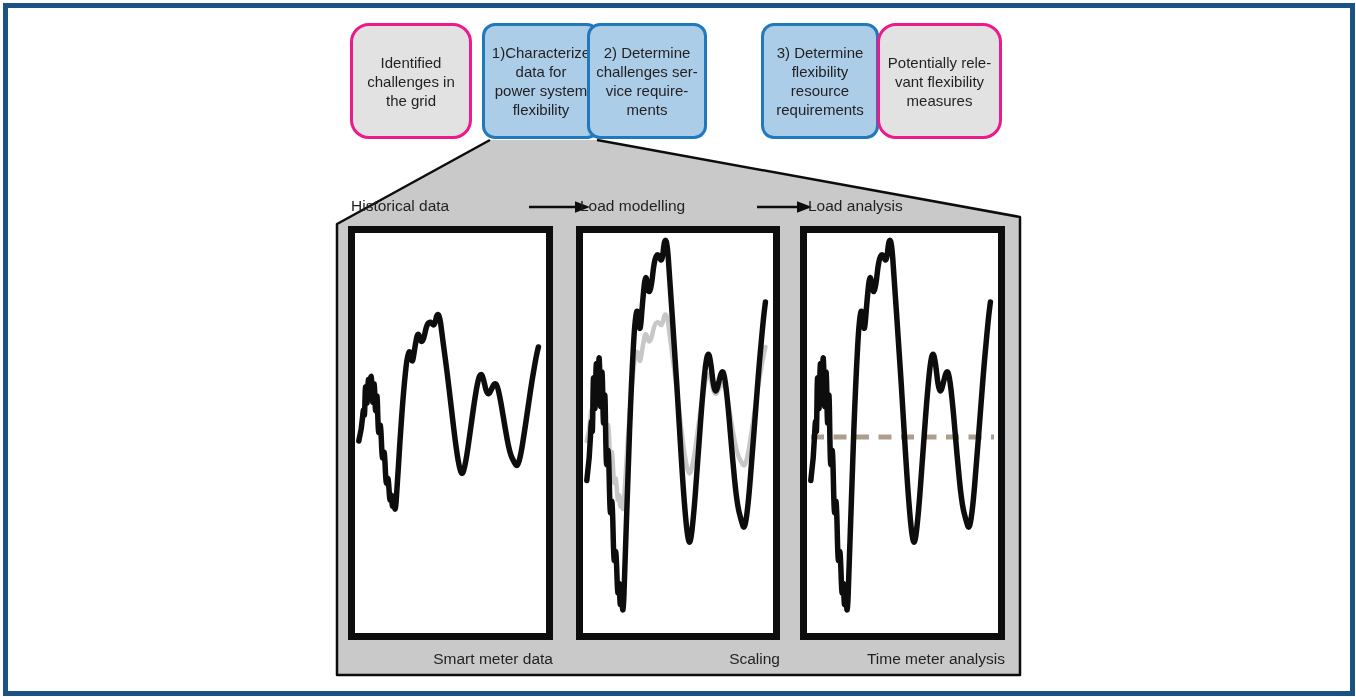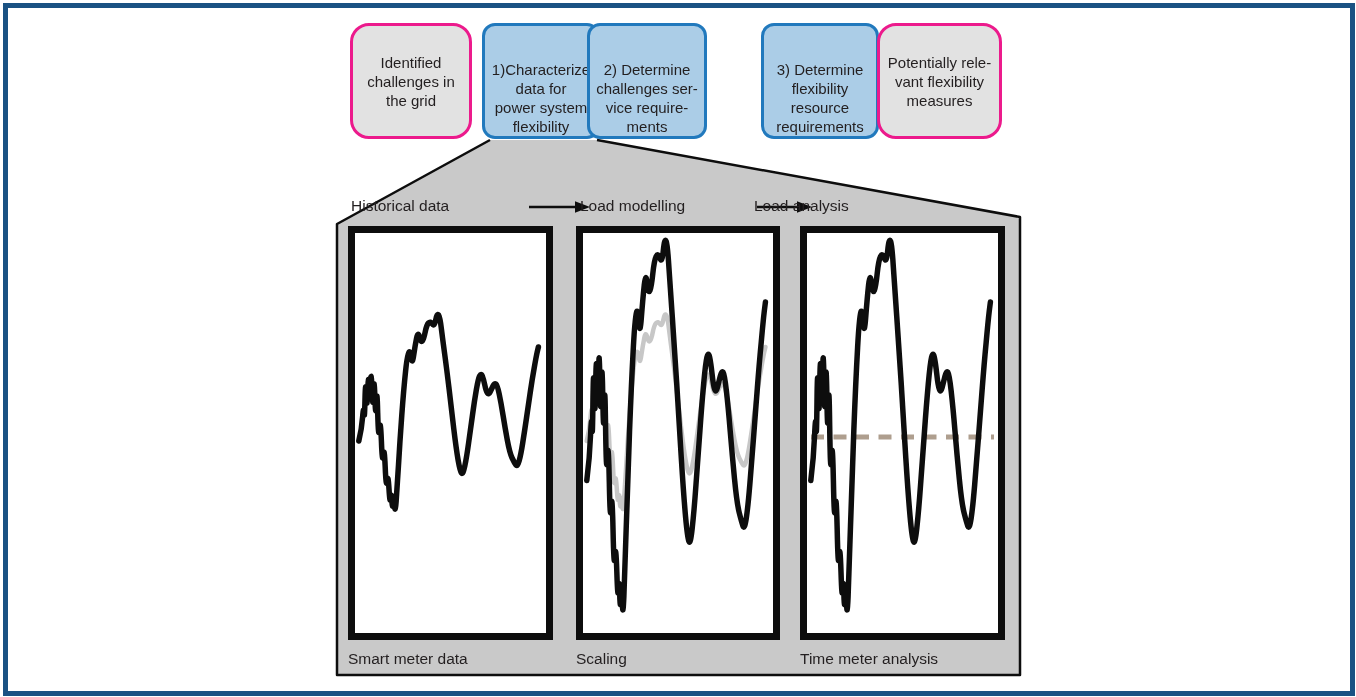--- a/index.html
+++ b/index.html
@@ -14,35 +14,35 @@
     border:5px solid var(--frame-border,#1a5283);
     pointer-events:none;
   }
   .flow-box{
     position:absolute;top:23px;height:116px;box-sizing:border-box;
     border:3px solid;border-radius:13px;
     display:flex;flex-direction:column;justify-content:center;
     text-align:center;font-size:15px;line-height:19px;
   }
   .flow-box.pink{border-color:var(--pink-border,#ec1a8c);background:var(--gray-fill,#e2e2e2);border-radius:19px;}
-  .flow-box.blue{border-color:var(--blue-border,#2179bd);background:var(--blue-fill,#abcde7);justify-content:flex-end;}
+  .flow-box.blue{border-color:var(--blue-border,#2179bd);background:var(--blue-fill,#abcde7);}
   .house-svg{position:absolute;left:330px;top:130px;width:700px;height:550px;}
   .panel{
     position:absolute;top:226px;height:414px;box-sizing:border-box;
     background:#ffffff;border:7px solid var(--ink,#0d0d0d);
   }
   .panel svg{display:block;width:100%;height:100%;}
   .proc-label{
     position:absolute;top:197px;width:200px;text-align:left;
     font-size:15.5px;line-height:18px;
   }
   .proc-arrow{position:absolute;top:200px;height:14px;}
   .proc-arrow svg{display:block;}
   .panel-caption{
-    position:absolute;top:650px;height:20px;text-align:left;
+    position:absolute;top:650px;height:20px;text-align:right;
     font-size:15.5px;
   }
 </style>
 </head>
 <body>
 
 <div class="outer-frame"></div>
 
 <div class="flow-box pink" style="left:350px;width:122px">
     <div>Identified</div>
@@ -85,21 +85,21 @@
     <polygon points="47,1.2 62,7 47,12.8" fill="var(--ink,#0d0d0d)"></polygon>
   </svg>
 </div>
 <div class="proc-label" style="left:580px">Load modelling</div>
 <div class="proc-arrow" style="left:756px">
   <svg width="56" height="14" viewBox="0 0 56 14">
     <line x1="1" y1="7" x2="43" y2="7" stroke="var(--ink,#0d0d0d)" stroke-width="2.6"></line>
     <polygon points="41,1.2 56,7 41,12.8" fill="var(--ink,#0d0d0d)"></polygon>
   </svg>
 </div>
-<div class="proc-label" style="left:754px">Load analysis</div>
+<div class="proc-label" style="left:808px">Load analysis</div>
 
 <div class="panel" style="left:348px;width:205px">
   <svg viewBox="0 0 191 400" preserveAspectRatio="none">
     <path fill="none" stroke-width="5.5" stroke-linecap="round" stroke-linejoin="round" d="M 3.8 208.0 Q 6.7 196.0 7.6 184.0 Q 8.6 172.0 9.1 180.0 Q 9.5 188.0 10.0 166.0 Q 10.5 144.0 11.3 162.0 Q 12.0 180.0 12.7 158.0 Q 13.4 136.0 14.1 156.0 Q 14.9 176.0 15.6 154.0 Q 16.2 132.0 17.0 156.0 Q 17.8 180.0 18.4 160.0 Q 19.1 140.0 19.9 164.0 Q 20.6 188.0 21.3 170.0 Q 22.0 152.0 22.7 180.0 Q 23.5 208.0 24.4 196.0 Q 25.4 184.0 26.4 208.0 Q 27.3 232.0 28.3 222.0 Q 29.2 212.0 30.2 234.0 Q 31.1 256.0 32.1 248.0 Q 33.0 240.0 34.0 256.0 Q 35.0 272.0 35.6 265.0 Q 36.3 258.0 36.9 268.0 Q 37.4 278.0 38.1 269.0 Q 38.8 260.0 39.4 271.0 Q 40.1 282.0 41.1 269.0 Q 42.0 256.0 43.5 232.0 Q 44.9 208.0 46.8 182.0 Q 48.7 156.0 50.6 138.0 Q 52.5 120.0 54.0 119.0 Q 55.4 118.0 56.3 125.0 Q 57.3 132.0 58.7 122.0 Q 60.2 112.0 61.6 105.0 Q 63.0 98.0 64.5 104.0 Q 65.9 110.0 67.3 108.0 Q 68.8 106.0 70.2 99.0 Q 71.6 92.0 73.5 90.0 Q 75.4 88.0 77.4 91.0 Q 79.3 94.0 80.7 87.0 Q 82.1 80.0 83.6 82.0 Q 85.0 84.0 86.4 96.0 Q 87.9 108.0 89.8 122.0 Q 91.7 136.0 94.1 156.0 Q 96.5 176.0 98.8 196.0 Q 101.2 216.0 103.1 227.0 Q 105.0 238.0 106.5 240.0 Q 107.9 242.0 109.8 233.0 Q 111.7 224.0 113.6 210.0 Q 115.6 196.0 117.5 182.0 Q 119.4 168.0 121.3 157.0 Q 123.2 146.0 124.6 143.0 Q 126.1 140.0 127.3 143.0 Q 128.5 146.0 129.8 152.0 Q 131.0 158.0 132.4 160.0 Q 133.7 162.0 135.1 159.0 Q 136.6 156.0 138.0 153.0 Q 139.4 150.0 140.9 151.0 Q 142.3 152.0 144.2 161.0 Q 146.1 170.0 148.0 182.0 Q 149.9 194.0 152.3 207.0 Q 154.7 220.0 157.1 225.0 Q 159.5 230.0 160.9 232.0 Q 162.3 234.0 164.1 228.0 Q 165.8 222.0 167.7 210.0 Q 169.6 198.0 171.5 185.0 Q 173.4 172.0 175.3 159.0 Q 177.2 146.0 179.2 135.0 Q 181.1 124.0 182.2 119.0 L 183.4 114.0" stroke="#0d0d0d"></path>
   </svg>
 </div>
 <div class="panel" style="left:576px;width:204px">
   <svg viewBox="0 0 191 400" preserveAspectRatio="none">
     <path fill="none" stroke-width="4.5" stroke-linecap="round" stroke-linejoin="round" d="M 3.8 208.0 Q 6.7 196.0 7.6 184.0 Q 8.6 172.0 9.1 180.0 Q 9.5 188.0 10.0 166.0 Q 10.5 144.0 11.3 162.0 Q 12.0 180.0 12.7 158.0 Q 13.4 136.0 14.1 156.0 Q 14.9 176.0 15.6 154.0 Q 16.2 132.0 17.0 156.0 Q 17.8 180.0 18.4 160.0 Q 19.1 140.0 19.9 164.0 Q 20.6 188.0 21.3 170.0 Q 22.0 152.0 22.7 180.0 Q 23.5 208.0 24.4 196.0 Q 25.4 184.0 26.4 208.0 Q 27.3 232.0 28.3 222.0 Q 29.2 212.0 30.2 234.0 Q 31.1 256.0 32.1 248.0 Q 33.0 240.0 34.0 256.0 Q 35.0 272.0 35.6 265.0 Q 36.3 258.0 36.9 268.0 Q 37.4 278.0 38.1 269.0 Q 38.8 260.0 39.4 271.0 Q 40.1 282.0 41.1 269.0 Q 42.0 256.0 43.5 232.0 Q 44.9 208.0 46.8 182.0 Q 48.7 156.0 50.6 138.0 Q 52.5 120.0 54.0 119.0 Q 55.4 118.0 56.3 125.0 Q 57.3 132.0 58.7 122.0 Q 60.2 112.0 61.6 105.0 Q 63.0 98.0 64.5 104.0 Q 65.9 110.0 67.3 108.0 Q 68.8 106.0 70.2 99.0 Q 71.6 92.0 73.5 90.0 Q 75.4 88.0 77.4 91.0 Q 79.3 94.0 80.7 87.0 Q 82.1 80.0 83.6 82.0 Q 85.0 84.0 86.4 96.0 Q 87.9 108.0 89.8 122.0 Q 91.7 136.0 94.1 156.0 Q 96.5 176.0 98.8 196.0 Q 101.2 216.0 103.1 227.0 Q 105.0 238.0 106.5 240.0 Q 107.9 242.0 109.8 233.0 Q 111.7 224.0 113.6 210.0 Q 115.6 196.0 117.5 182.0 Q 119.4 168.0 121.3 157.0 Q 123.2 146.0 124.6 143.0 Q 126.1 140.0 127.3 143.0 Q 128.5 146.0 129.8 152.0 Q 131.0 158.0 132.4 160.0 Q 133.7 162.0 135.1 159.0 Q 136.6 156.0 138.0 153.0 Q 139.4 150.0 140.9 151.0 Q 142.3 152.0 144.2 161.0 Q 146.1 170.0 148.0 182.0 Q 149.9 194.0 152.3 207.0 Q 154.7 220.0 157.1 225.0 Q 159.5 230.0 160.9 232.0 Q 162.3 234.0 164.1 228.0 Q 165.8 222.0 167.7 210.0 Q 169.6 198.0 171.5 185.0 Q 173.4 172.0 175.3 159.0 Q 177.2 146.0 179.2 135.0 Q 181.1 124.0 182.2 119.0 L 183.4 114.0" stroke="#c7c7c7"></path>
     <path fill="none" stroke-width="5.5" stroke-linecap="round" stroke-linejoin="round" d="M 3.8 247.6 Q 6.7 224.8 7.6 202.0 Q 8.6 179.2 9.1 194.4 Q 9.5 209.6 10.0 167.8 Q 10.5 126.0 11.3 160.2 Q 12.0 194.4 12.7 152.6 Q 13.4 110.8 14.1 148.8 Q 14.9 186.8 15.6 145.0 Q 16.2 103.2 17.0 148.8 Q 17.8 194.4 18.4 156.4 Q 19.1 118.4 19.9 164.0 Q 20.6 209.6 21.3 175.4 Q 22.0 141.2 22.7 194.4 Q 23.5 247.6 24.4 224.8 Q 25.4 202.0 26.4 247.6 Q 27.3 293.2 28.3 274.2 Q 29.2 255.2 30.2 297.0 Q 31.1 338.8 32.1 323.6 Q 33.0 308.4 34.0 338.8 Q 35.0 369.2 35.6 355.9 Q 36.3 342.6 36.9 361.6 Q 37.4 380.6 38.1 363.5 Q 38.8 346.4 39.4 367.3 Q 40.1 388.2 41.1 363.5 Q 42.0 338.8 43.5 293.2 Q 44.9 247.6 46.8 198.2 Q 48.7 148.8 50.6 114.6 Q 52.5 80.4 54.0 78.5 Q 55.4 76.6 56.3 89.9 Q 57.3 103.2 58.7 84.2 Q 60.2 65.2 61.6 51.9 Q 63.0 38.6 64.5 50.0 Q 65.9 61.4 67.3 57.6 Q 68.8 53.8 70.2 40.5 Q 71.6 27.2 73.5 23.4 Q 75.4 19.6 77.4 25.3 Q 79.3 31.0 80.7 17.7 Q 82.1 4.4 83.6 8.2 Q 85.0 12.0 86.4 34.8 Q 87.9 57.6 89.8 84.2 Q 91.7 110.8 94.1 148.8 Q 96.5 186.8 98.8 224.8 Q 101.2 262.8 103.1 283.7 Q 105.0 304.6 106.5 308.4 Q 107.9 312.2 109.8 295.1 Q 111.7 278.0 113.6 251.4 Q 115.6 224.8 117.5 198.2 Q 119.4 171.6 121.3 150.7 Q 123.2 129.8 124.6 124.1 Q 126.1 118.4 127.3 124.1 Q 128.5 129.8 129.8 141.2 Q 131.0 152.6 132.4 156.4 Q 133.7 160.2 135.1 154.5 Q 136.6 148.8 138.0 143.1 Q 139.4 137.4 140.9 139.3 Q 142.3 141.2 144.2 158.3 Q 146.1 175.4 148.0 198.2 Q 149.9 221.0 152.3 245.7 Q 154.7 270.4 157.1 279.9 Q 159.5 289.4 160.9 293.2 Q 162.3 297.0 164.1 285.6 Q 165.8 274.2 167.7 251.4 Q 169.6 228.6 171.5 203.9 Q 173.4 179.2 175.3 154.5 Q 177.2 129.8 179.2 108.9 Q 181.1 88.0 182.2 78.5 L 183.4 69.0" stroke="#0d0d0d"></path>

